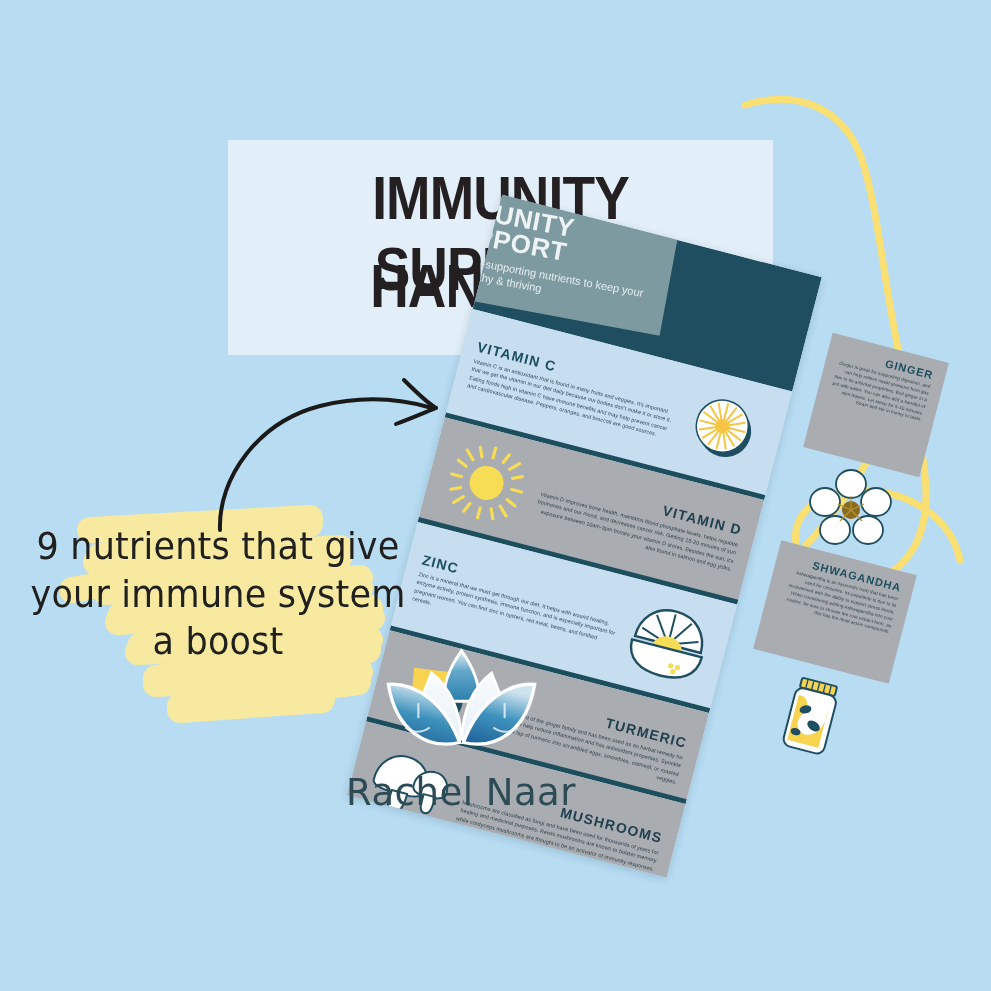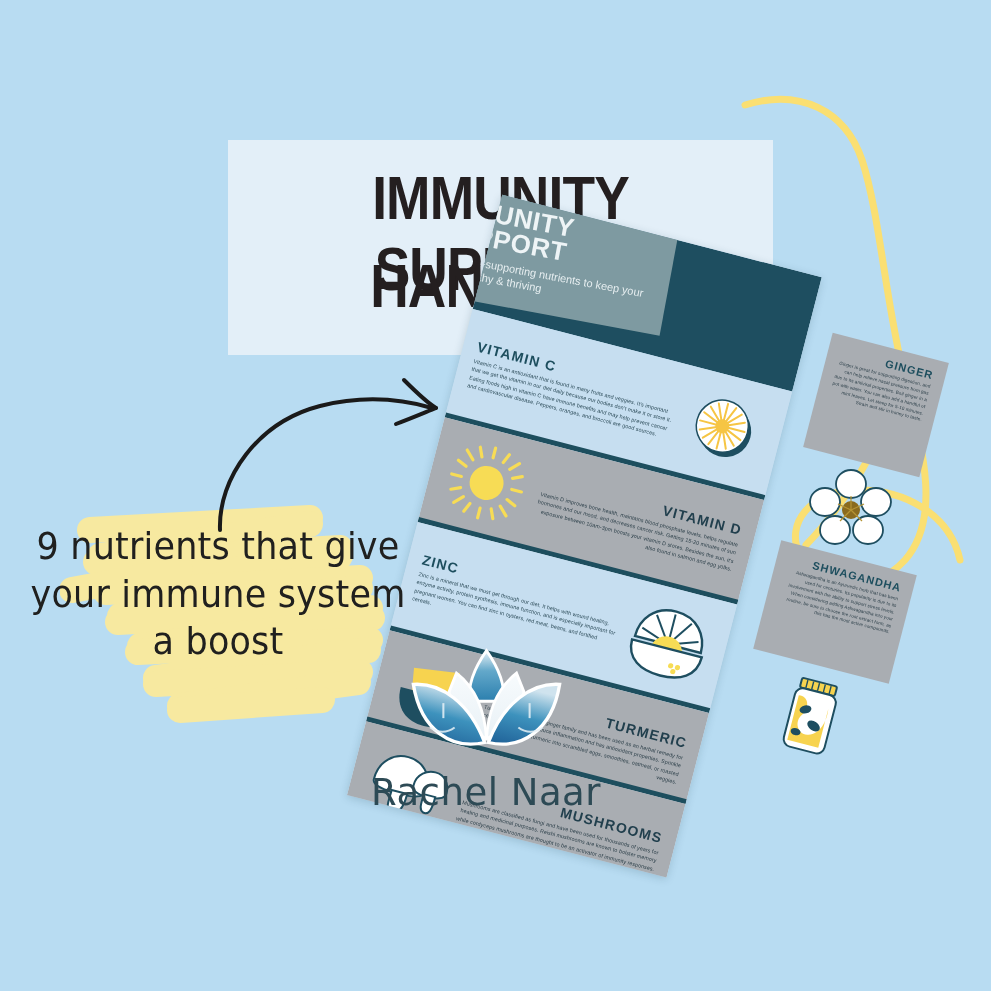--- a/index.html
+++ b/index.html
@@ -92,21 +92,21 @@
   
   #subtitle{
     position:absolute;left:28px;top:527px;width:380px;
     font-family:"DejaVu Sans", sans-serif;
     font-size:35px;line-height:1.28;color:#20201f;
     text-align:center;letter-spacing:.2px;
     transform:scaleY(1.06);
   }
 
   
-  #logo{position:absolute;left:356px;top:645px;width:260px;height:215px;text-align:center;}
+  #logo{position:absolute;left:331px;top:645px;width:260px;height:215px;text-align:center;}
   #logo .mark{width:175px;height:120px;margin:0 auto;display:block;}
   #brand-name{
     font-family:"DejaVu Sans", sans-serif;
     font-size:37px;color:#2d4a55;margin-top:6px;letter-spacing:.5px;font-weight:400;
   }
   #brand-sub{
     font-family:"DejaVu Sans", sans-serif;
     font-size:28px;color:#2d4a55;margin-top:-2px;letter-spacing:.4px;font-weight:400;
   }
 </style>

